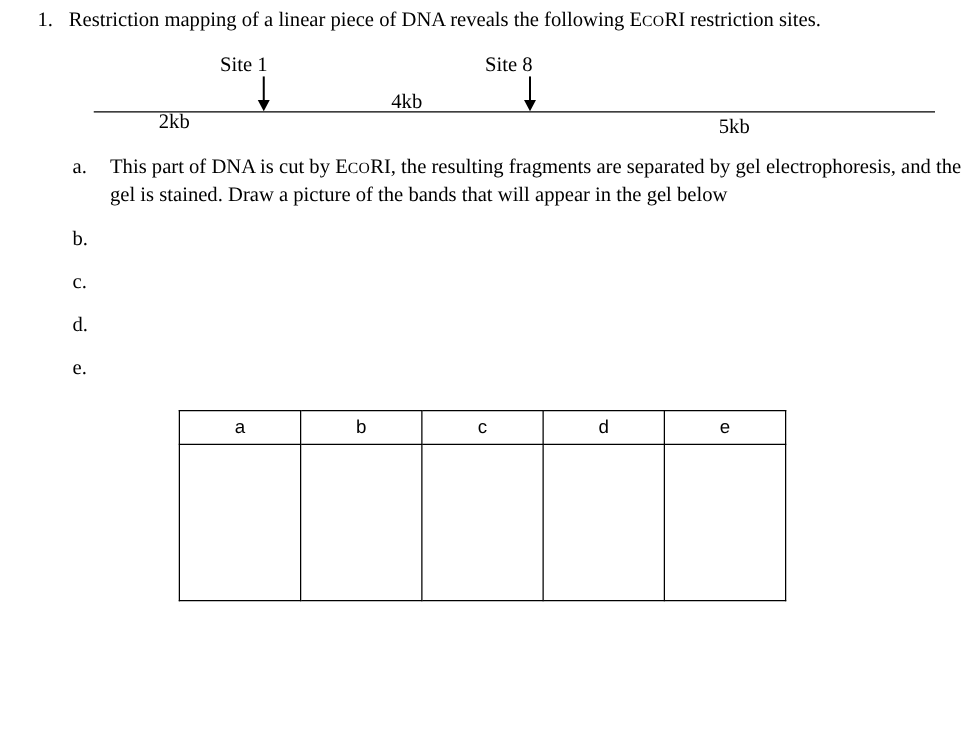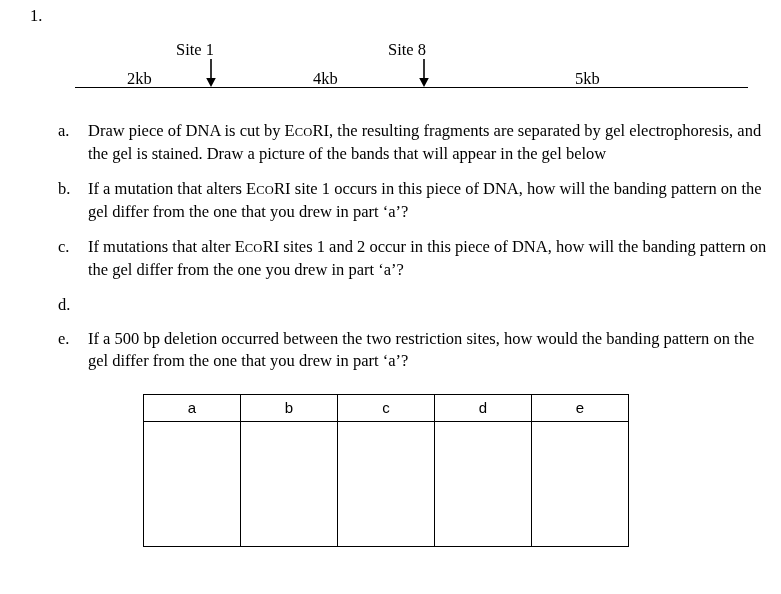--- a/index.html
+++ b/index.html
@@ -41,65 +41,63 @@
   }
   .answer-table td { border: 1.2px solid #000; height: 125px; }
 </style>
 </head>
 <body>
 
 <div class="page">
 
   <div class="q-row">
     <div class="q-num">1.</div>
+    <div class="q-text"><span>Restriction mapping of a linear piece of DNA reveals the following </span><span class="enzyme"><span>E</span><span class="sc">co</span><span>RI</span></span><span> restriction sites.</span></div>
   </div>
 
   <div class="diagram">
     <span class="site-label" style="left:176px;">Site 1</span>
     <span class="site-label" style="left:388px;">Site 8</span>
 
     <svg class="arrow-icon" style="left:205px; top:20px;" width="12" height="28" viewBox="0 0 12 28">
       <line x1="6" y1="0" x2="6" y2="20" stroke="#000" stroke-width="1.6"></line>
       <polygon points="1.2,19 10.8,19 6,28" fill="#000"></polygon>
     </svg>
     <svg class="arrow-icon" style="left:418px; top:20px;" width="12" height="28" viewBox="0 0 12 28">
       <line x1="6" y1="0" x2="6" y2="20" stroke="#000" stroke-width="1.6"></line>
       <polygon points="1.2,19 10.8,19 6,28" fill="#000"></polygon>
     </svg>
 
     <div class="dna-line"></div>
-    <span class="kb-label" style="left:127px;">2kb</span>
+    <span class="kb-label" style="left:127px;margin-top:16px;">2kb</span>
     <span class="kb-label" style="left:313px;">4kb</span>
-    <span class="kb-label" style="left:575px;">5kb</span>
+    <span class="kb-label" style="left:575px;margin-top:20px;">5kb</span>
   </div>
 
   <div class="items">
 
     <div class="item">
       <div class="item-label">a.</div>
-      <div class="item-text"><span>Draw piece of DNA is cut by </span><span class="enzyme"><span>E</span><span class="sc">co</span><span>RI</span></span><span>, the resulting fragments are separated by gel electrophoresis, and the gel is stained.  Draw a picture of the bands that will appear in the gel below</span></div>
+      <div class="item-text"><span>This part of DNA is cut by </span><span class="enzyme"><span>E</span><span class="sc">co</span><span>RI</span></span><span>, the resulting fragments are separated by gel electrophoresis, and the gel is stained.  Draw a picture of the bands that will appear in the gel below</span></div>
     </div>
 
     <div class="item">
       <div class="item-label">b.</div>
-      <div class="item-text"><span>If a mutation that alters </span><span class="enzyme"><span>E</span><span class="sc">co</span><span>RI</span></span><span> site 1 occurs in this piece of DNA, how will the banding pattern on the gel differ from the one that you drew in part ‘a’?</span></div>
     </div>
 
     <div class="item">
       <div class="item-label">c.</div>
-      <div class="item-text"><span>If mutations that alter </span><span class="enzyme"><span>E</span><span class="sc">co</span><span>RI</span></span><span> sites 1 and 2 occur in this piece of DNA, how will the banding pattern on the gel differ from the one you drew in part ‘a’?</span></div>
     </div>
 
     <div class="item">
       <div class="item-label">d.</div>
     </div>
 
     <div class="item">
       <div class="item-label">e.</div>
-      <div class="item-text">If a 500 bp deletion occurred between the two restriction sites, how would the banding pattern on the gel differ from the one that you drew in part ‘a’?</div>
     </div>
 
   </div>
 
   <table class="answer-table">
     <thead>
       <tr>
         <th>a</th>
         <th>b</th>
         <th>c</th>

